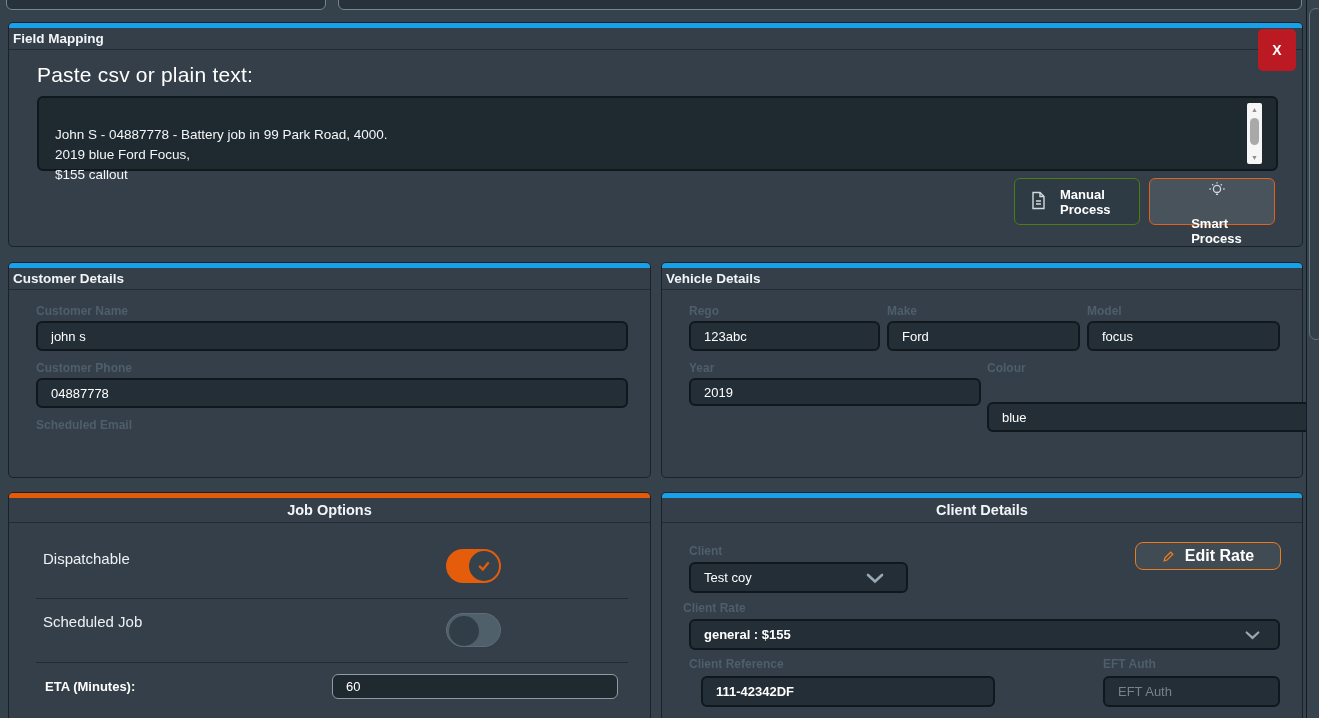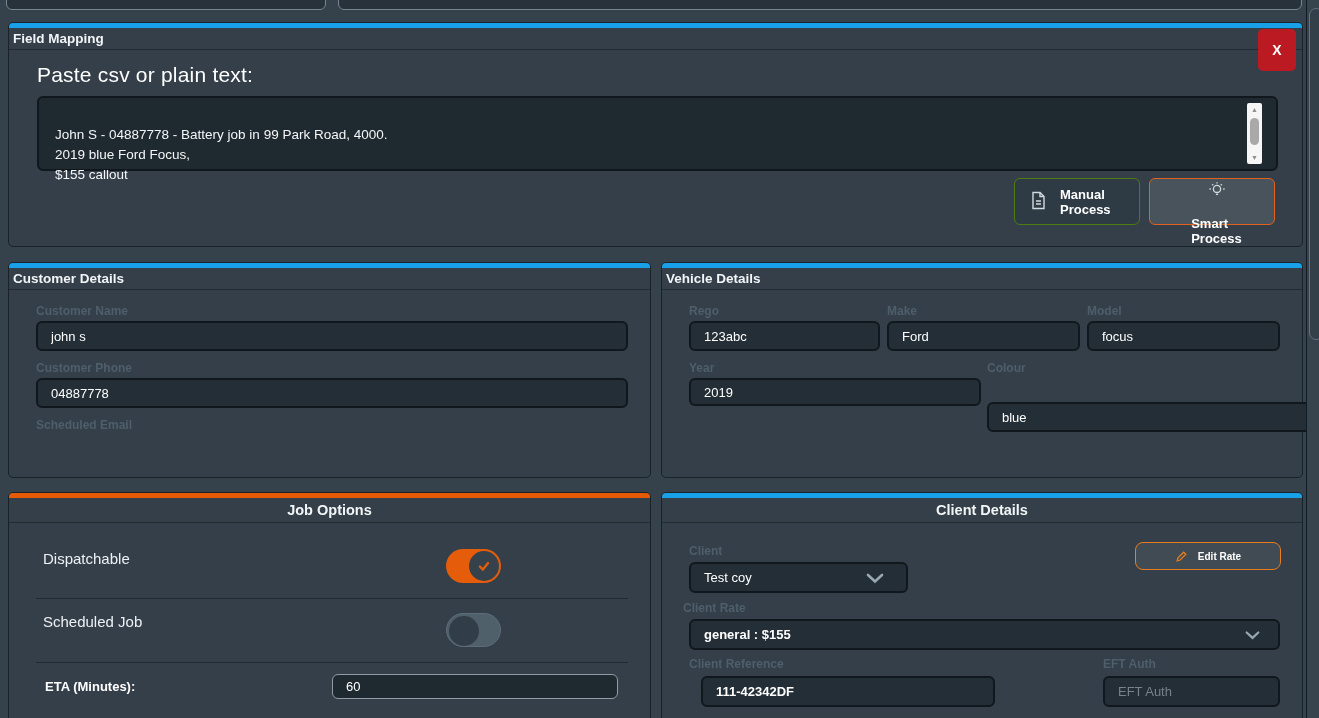--- a/index.html
+++ b/index.html
@@ -68,21 +68,21 @@
   .toggle-on{background:#e55d0b;}
   .toggle-off{background:#50606b;border:1px solid #5d6d78;}
   .knob{position:absolute;top:2px;width:30px;height:30px;border-radius:50%;display:flex;align-items:center;justify-content:center;}
   .toggle-on .knob{right:2px;background:#35414b;}
   .toggle-off .knob{left:2px;background:#323e47;}
   .etalabel{position:absolute;font-size:13px;font-weight:700;color:#fff;}
   .eta-input{border:1px solid #909ba3;background:#1f2930;}
   .editrate{
     position:absolute;width:146px;height:28px;background:#414b53;border:1.5px solid #ea7d1e;
     border-radius:8px;box-sizing:border-box;display:flex;align-items:center;justify-content:center;
-    gap:10px;color:#fff;font-size:10px;font-weight:700;cursor:pointer;font-family:inherit;text-align:right;
+    gap:10px;color:#fff;font-size:16px;font-weight:700;cursor:pointer;font-family:inherit;text-align:right;
   }
   .vscroll-track{
     position:absolute;left:1306px;top:0;width:13px;height:718px;background:#37434d;
     border-left:1px solid #131b21;box-sizing:border-box;overflow:hidden;
   }
   .vscroll-thumb{
     position:absolute;left:2px;top:8px;width:14px;height:332px;background:#333f49;
     border:1px solid #63737e;border-radius:7px;box-sizing:border-box;
   }
 </style>

